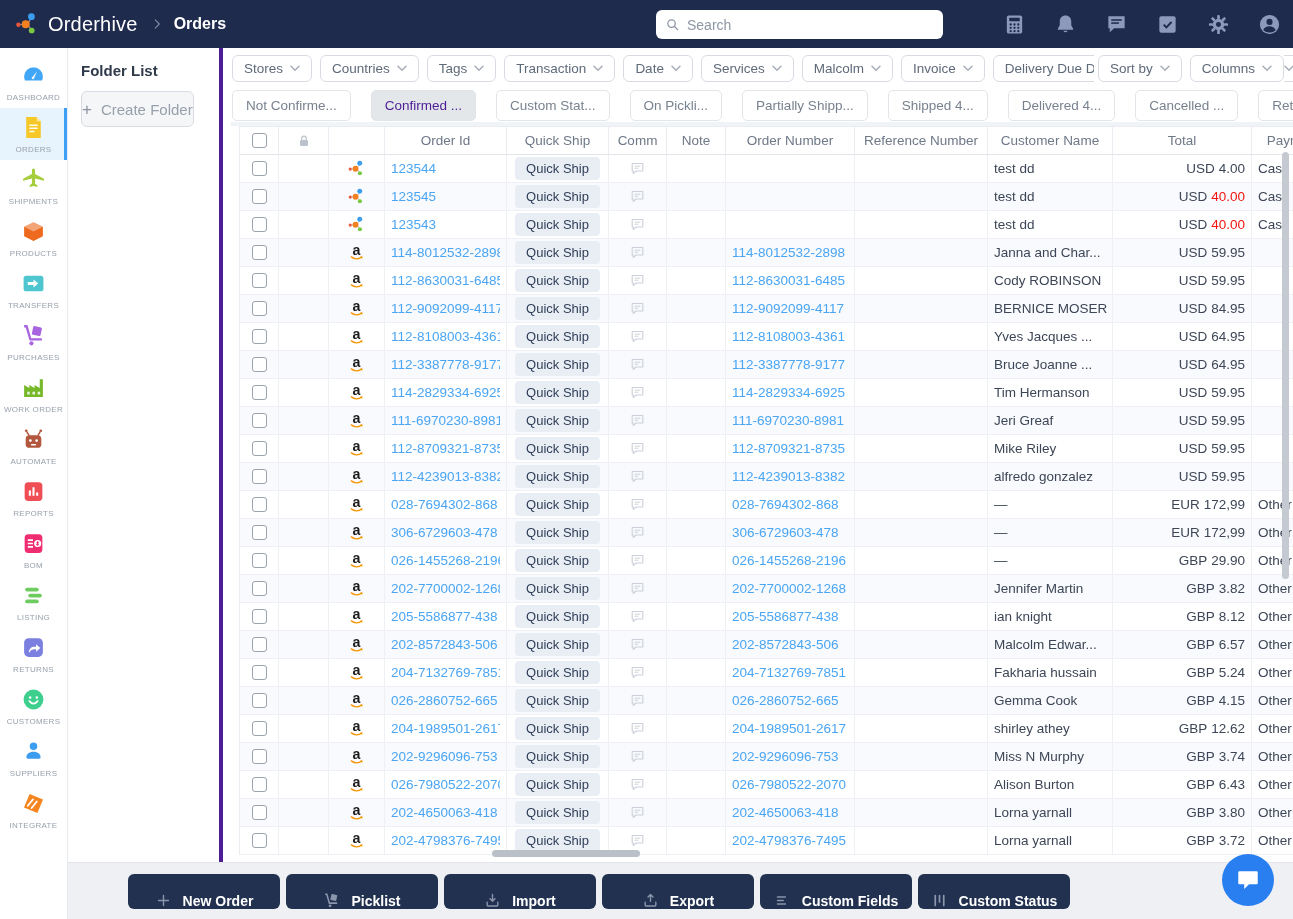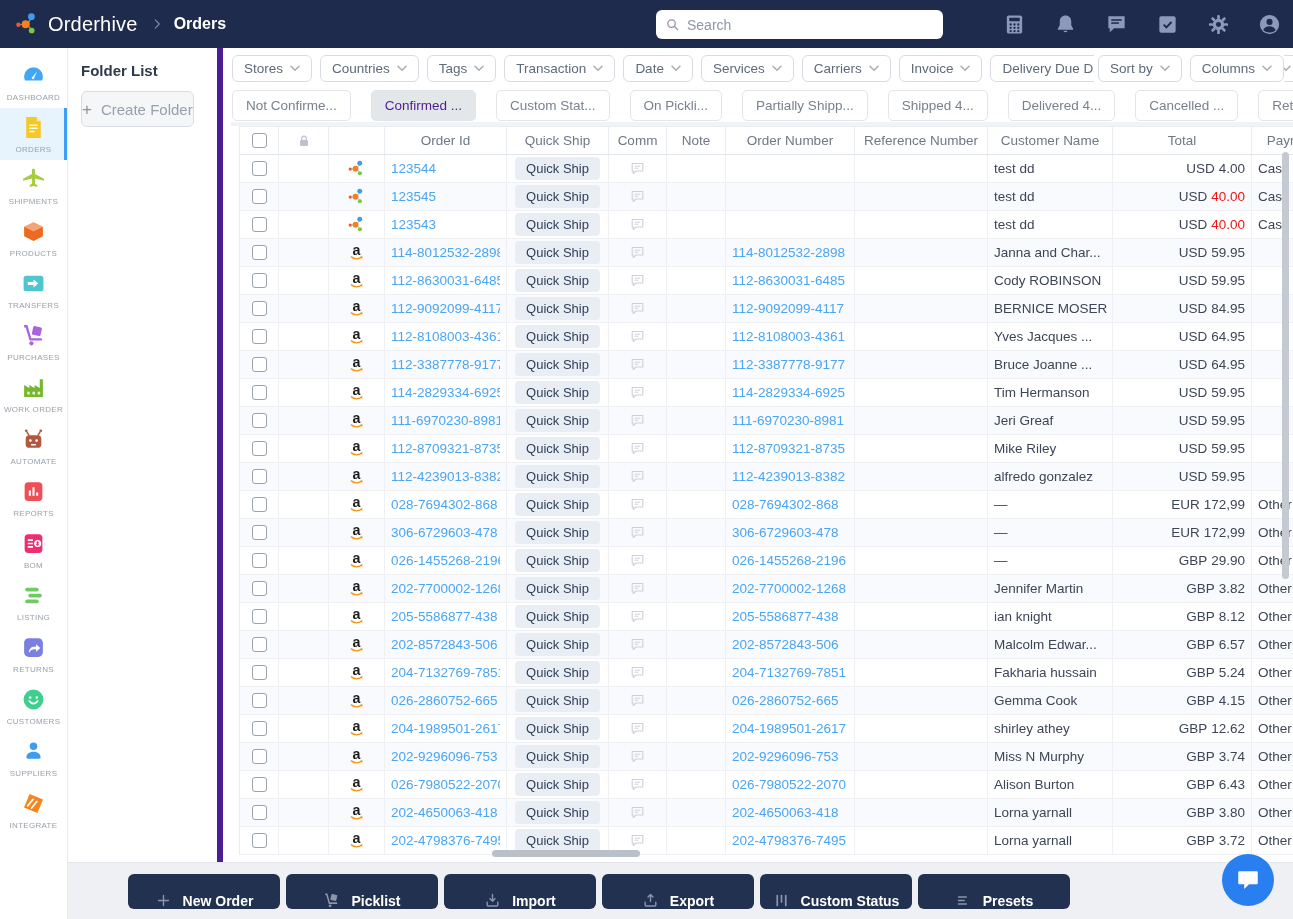--- a/index.html
+++ b/index.html
@@ -33,21 +33,21 @@
     border-right:1px solid #e7eaee; z-index:10; padding-top:8px; }
   .snav { display:flex; flex-direction:column; align-items:center; width:100%;
     padding:7px 0 6px; cursor:pointer; }
   .snav .sic { width:25px; height:25px; }
   .snav .sic svg { width:100%; height:100%; display:block; }
   .snav .slab { margin-top:5px; font-size:8px; color:#98a1ad; letter-spacing:.3px; }
   .snav.active { background:#e8f4fd; box-shadow: inset -3px 0 0 #3ea0f5; }
 
   
   .folder-panel { position:absolute; left:68px; top:48px; width:155px; bottom:57px;
-    background:#fff; border-right:6px solid #4c1d95; z-index:9; }
+    background:#fff; border-right:4px solid #4c1d95; z-index:9; }
   .fp-title { padding:14px 0 12px 13px; font-size:15px; font-weight:bold; color:#2f3a4a; }
   .fp-create { margin:0 13px 13px 13px; height:36px; border:1px solid #d9dde3;
     border-radius:6px; background:#f5f6f8; color:#97a0ac; font-size:15px;
     display:flex; align-items:center; justify-content:center; gap:9px; cursor:pointer; }
   .fp-create .plus { font-size:17px; line-height:1; color:#8b94a1; }
   .fp-list { border-top:1px solid #eceef2; }
   .fp-item { height:38px; display:flex; align-items:center; padding-left:12px;
     font-size:15px; color:#45505f; background:#e9f5fe;
     box-shadow: inset -3px 0 0 #3ea0f5; cursor:pointer; }
 
@@ -421,21 +421,21 @@
     </button>
       <button class="pill">
       <span class="plabel">Services</span>
       <span class="chev">
           <svg viewBox="0 0 10 7">
             <path d="M1 1.2l4 4 4-4" stroke="#a7aeb8" stroke-width="1.5" fill="none" stroke-linecap="round"></path>
           </svg>
         </span>
     </button>
       <button class="pill">
-      <span class="plabel">Carriers</span>
+      <span class="plabel">Malcolm</span>
       <span class="chev">
           <svg viewBox="0 0 10 7">
             <path d="M1 1.2l4 4 4-4" stroke="#a7aeb8" stroke-width="1.5" fill="none" stroke-linecap="round"></path>
           </svg>
         </span>
     </button>
       <button class="pill">
       <span class="plabel">Invoice</span>
       <span class="chev">
           <svg viewBox="0 0 10 7">
@@ -1736,32 +1736,32 @@
         <svg viewBox="0 0 24 24">
           <path d="M12 13V3.5m0 0L8.5 7M12 3.5 15.5 7" stroke="currentColor" stroke-width="2" fill="none" stroke-linecap="round" stroke-linejoin="round"></path>
           <path d="M4.5 14.5v4a1.2 1.2 0 0 0 1.2 1.2h12.6a1.2 1.2 0 0 0 1.2-1.2v-4" stroke="currentColor" stroke-width="2" fill="none" stroke-linecap="round"></path>
         </svg>
       </span>
     <span class="flabel">Export</span>
   </button>
     <button class="fbtn">
     <span class="fic">
         <svg viewBox="0 0 24 24">
-          <path d="M6 5v14M12 5v9M18 5v14" stroke="currentColor" stroke-width="2.4" stroke-linecap="round"></path>
-        </svg>
-      </span>
-    <span class="flabel">Custom Status</span>
+          <path d="M5 7h11M5 12h8M5 17h11" stroke="currentColor" stroke-width="2.2" stroke-linecap="round"></path>
+        </svg>
+      </span>
+    <span class="flabel">Custom Fields</span>
   </button>
     <button class="fbtn">
     <span class="fic">
         <svg viewBox="0 0 24 24">
-          <path d="M5 7h11M5 12h8M5 17h11" stroke="currentColor" stroke-width="2.2" stroke-linecap="round"></path>
-        </svg>
-      </span>
-    <span class="flabel">Presets</span>
+          <path d="M6 5v14M12 5v9M18 5v14" stroke="currentColor" stroke-width="2.4" stroke-linecap="round"></path>
+        </svg>
+      </span>
+    <span class="flabel">Custom Status</span>
   </button>
   </footer>
 
 <div class="chat-fab">
   <svg viewBox="0 0 24 24">
       <path fill="#fff" d="M4 4h16a1 1 0 0 1 1 1v10a1 1 0 0 1-1 1h-7l-4.5 4.2V16H4a1 1 0 0 1-1-1V5a1 1 0 0 1 1-1z"></path>
     </svg>
 </div>
 
 </body></html>

